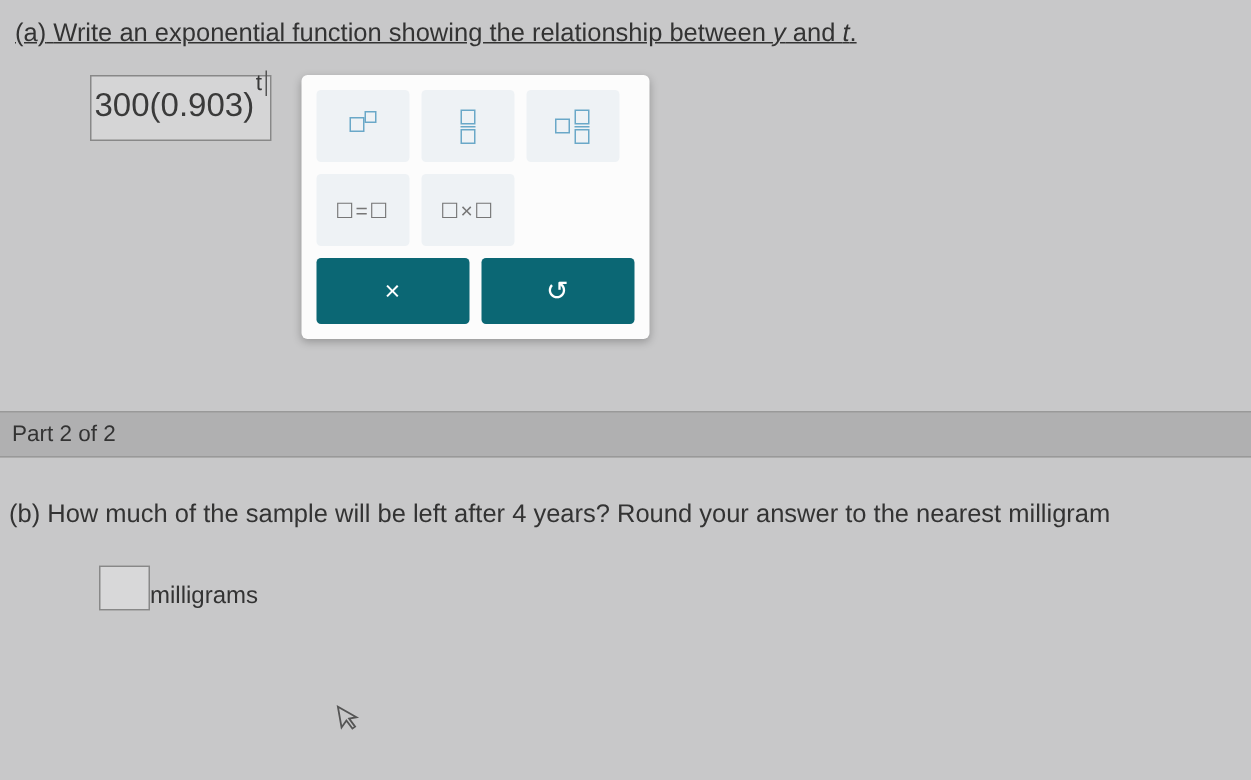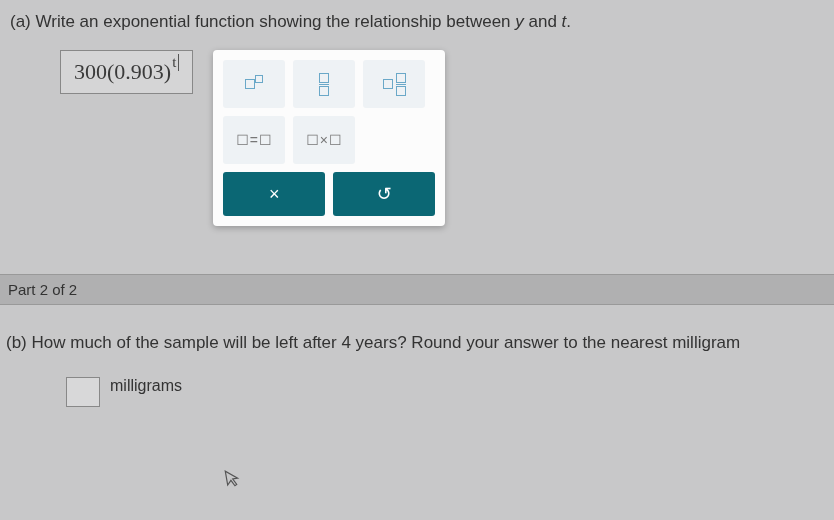--- a/index.html
+++ b/index.html
@@ -12,36 +12,37 @@
       overflow: hidden;
       color: #3a3a3a;
     }
     .part-a {
       padding: 12px 10px 0 10px;
     }
     .question-text {
       font-size: 17px;
       color: #333;
       margin-bottom: 18px;
+      text-decoration: underline;
     }
     .question-text .italic { font-style: italic; }
     .answer-row {
       display: flex;
       align-items: flex-start;
       gap: 20px;
       margin-left: 50px;
     }
     .math-input {
       border: 1px solid #888;
       background: #d5d5d6;
-      padding: 6px 13px;
+      padding: 6px 2px;
       font-size: 22px;
-      font-family: Liberation Serif, serif;
+      font-family: Liberation Sans, sans-serif;
       display: inline-flex;
-      align-items: center;
+      align-items: flex-start;
       height: 44px;
     }
     .math-input .exp {
       font-size: 15px;
       position: relative;
       top: -10px;
       border-right: 1px solid #555;
       padding-right: 2px;
       margin-left: 1px;
     }
@@ -110,22 +111,22 @@
     .part-b {
       padding: 28px 6px 0 6px;
     }
     .part-b-question {
       font-size: 17px;
       color: #333;
       margin-bottom: 24px;
     }
     .answer-b {
       display: flex;
-      align-items: flex-start;
-      gap: 10px;
+      align-items: flex-end;
+      gap: 0;
       margin-left: 60px;
     }
     .input-box {
       width: 34px;
       height: 30px;
       border: 1px solid #888;
       background: #d8d8d9;
     }
     .unit-label {
       font-size: 16px;

